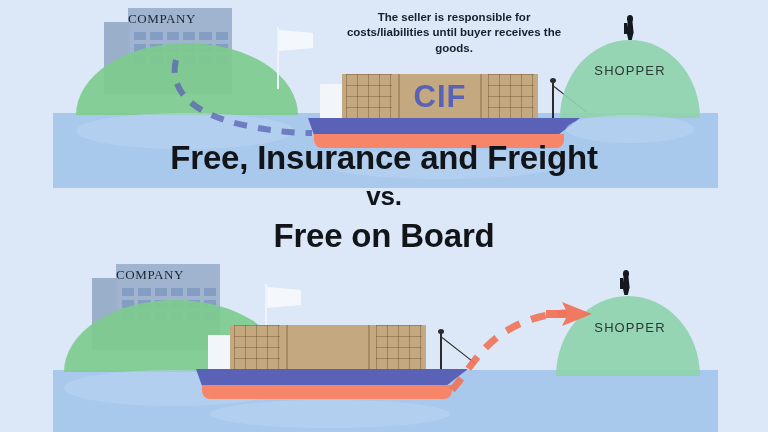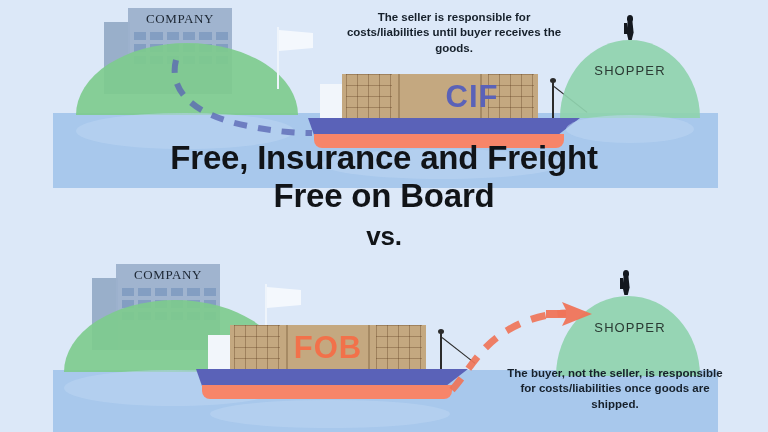--- a/index.html
+++ b/index.html
@@ -24,21 +24,21 @@
   .company .tower{
     position:absolute;left:0;top:14px;width:26px;height:72px;
     background:#93a9c6;opacity:.92;
   }
   .company .block{
     position:absolute;left:24px;top:0;width:104px;height:86px;
     background:#9cb1cc;opacity:.95;
   }
   .company .label{
     position:absolute;left:24px;top:3px;width:104px;
-    text-align:center;font-size:13px;letter-spacing:.6px;
+    text-align:left;font-size:13px;letter-spacing:.6px;
     color:#1c2633;font-family:"Liberation Serif", serif;
   }
   .company .wins{
     position:absolute;left:30px;top:24px;width:94px;
     display:grid;grid-template-columns:repeat(6,1fr);gap:4px 4px;
   }
   .company .wins i{display:block;height:8px;background:#7e9ac0;opacity:.85;}
 
   
   .hill{position:absolute;border-radius:50% 50% 44% 44% / 100% 100% 0 0;}
@@ -168,21 +168,21 @@
   <div class="flagcloth" style="left:279px;top:30px;width:34px;height:21px;"></div>
 
   <div class="ship" style="left:308px;top:74px;width:272px;height:76px;">
     <div class="white-box"></div>
     <div class="cargo">
       <div class="grid g1"></div>
       <div class="grid g2"></div>
       <div class="sep" style="left:56px;"></div>
       <div class="sep" style="right:56px;"></div>
     </div>
-    <div class="code" style="color:#5a62b8;padding-left:32px;">CIF</div>
+    <div class="code" style="color:#5a62b8;">CIF</div>
     <div class="mast" style="left:244px;top:8px;height:38px;">
         <span class="knob"></span>
       </div>
     <div class="stay" style="left:246px;top:12px;width:42px;transform:rotate(38deg);"></div>
     <div class="hull-top"></div>
     <div class="hull-bottom"></div>
   </div>
   <div class="reflect" style="left:322px;top:149px;width:240px;height:30px;"></div>
 
   <div class="hill hill-right" style="left:560px;top:40px;width:140px;height:78px;"></div>
@@ -191,22 +191,22 @@
     <div class="head"></div>
       <div class="arm"></div>
       <div class="body"></div>
   </div>
   <div class="shopper-label" style="left:580px;top:63px;width:100px;">SHOPPER</div>
 
   <div class="callout" style="left:344px;top:10px;width:220px;">The seller is responsible for costs/liabilities until buyer receives the goods.</div>
 
   <div class="title-wrap">
     <div class="title-line t1">Free, Insurance and Freight</div>
+    <div class="title-line t2">vs.</div>
     <div class="title-line t3">Free on Board</div>
-    <div class="title-line t2">vs.</div>
   </div>
 
   <div class="water bottom"></div>
 
   <div class="company" style="left:92px;top:264px;width:130px;height:88px;">
     <div class="tower"></div>
     <div class="block"></div>
     <div class="label">COMPANY</div>
     <div class="wins">
       <i></i>
@@ -237,39 +237,37 @@
   <div class="flagcloth" style="left:267px;top:287px;width:34px;height:21px;"></div>
 
   <div class="ship" style="left:196px;top:325px;width:272px;height:76px;">
     <div class="white-box"></div>
     <div class="cargo">
       <div class="grid g1"></div>
       <div class="grid g2"></div>
       <div class="sep" style="left:56px;"></div>
       <div class="sep" style="right:56px;"></div>
     </div>
-    <div class="code" style="color:#f2714a;">FOB</div>
     <div class="mast" style="left:244px;top:8px;height:38px;">
         <span class="knob"></span>
       </div>
     <div class="stay" style="left:246px;top:12px;width:42px;transform:rotate(38deg);"></div>
     <div class="hull-top"></div>
     <div class="hull-bottom"></div>
   </div>
   <div class="reflect" style="left:210px;top:400px;width:240px;height:28px;"></div>
 
   <div class="hill hill-right" style="left:556px;top:296px;width:144px;height:80px;"></div>
   <div class="figure" style="left:620px;top:270px;width:12px;height:26px;">
     <div class="head"></div>
       <div class="arm"></div>
       <div class="body"></div>
   </div>
   <div class="shopper-label" style="left:578px;top:320px;width:104px;">SHOPPER</div>
 
-  <div class="callout" style="left:502px;top:366px;width:226px;">The buyer, not the seller, is responsible for costs/liabilities once goods are shipped.</div>
 
   <svg class="arrows" viewBox="0 0 768 432">
 
     <path d="M 176 60 C 168 92, 196 116, 248 126 C 272 131, 292 133, 312 133" fill="none" stroke="#5b67b4" stroke-width="6" stroke-linecap="butt" stroke-dasharray="13 11" opacity=".78"></path>
 
     <path d="M 452 390 C 468 372, 480 346, 508 330 C 528 318, 548 314, 566 313" fill="none" stroke="#ef7458" stroke-width="7" stroke-linecap="butt" stroke-dasharray="15 12" opacity=".92"></path>
 
     <polygon points="562,302 592,314 562,326 566,318 546,318 546,310 566,310" fill="#ef7458" opacity=".95"></polygon>
   </svg>
 

